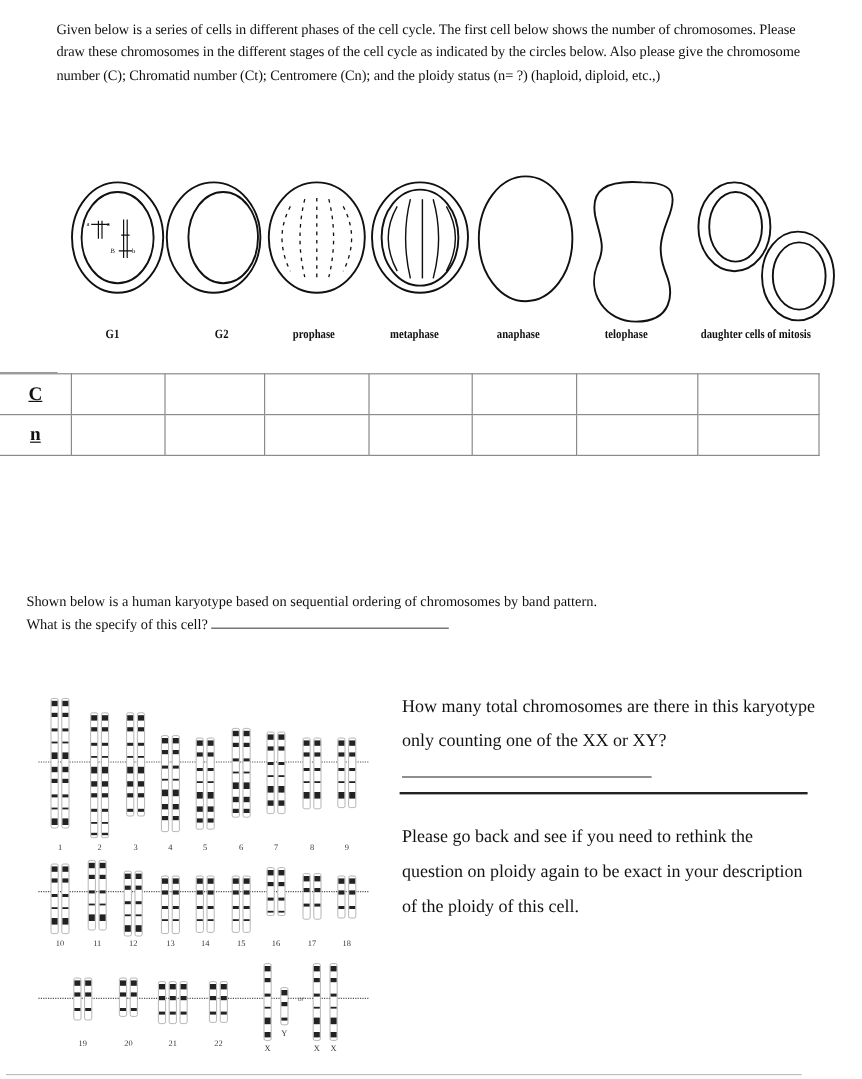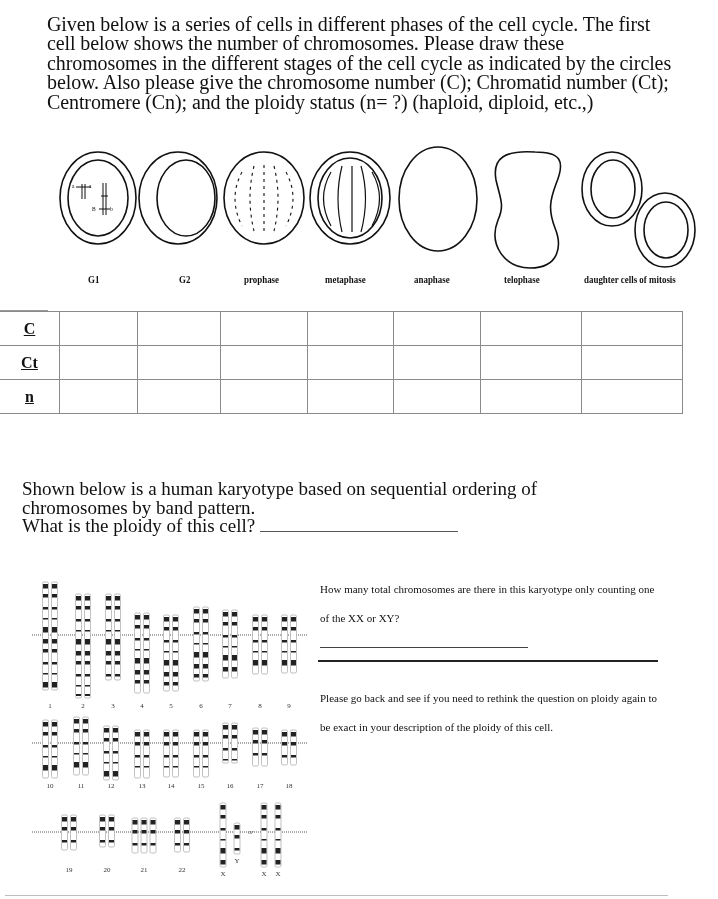--- a/index.html
+++ b/index.html
@@ -1,32 +1,32 @@
 <!DOCTYPE html>
 <html><head>
 <meta charset="utf-8">
 <style>
   html, body { margin: 0; padding: 0; background: #ffffff; }
   body { width: 718px; height: 899px; position: relative; overflow: hidden;
          font-family: "Liberation Serif", "DejaVu Serif", serif; color: #111; }
   .abs { position: absolute; }
-  .intro { left: 47px; top: 15px; width: 630px; font-size: 20px; line-height: 19.4px; letter-spacing: -0.1px; }
+  .intro { left: 47px; top: 15px; width: 630px; font-size: 12px; line-height: 19.4px; letter-spacing: -0.1px; }
   .cells { left: 0; top: 140px; width: 718px; height: 160px; }
   .stage-label { position: absolute; top: 274px; font-weight: bold; font-size: 10.5px;
                  font-family: "Liberation Serif", serif; transform: scaleX(0.85); transform-origin: left center; white-space: nowrap; }
   table.grid { position: absolute; left: 0; top: 311px; border-collapse: collapse; }
   table.grid td { border: 1px solid #8a8a8a; height: 33px; padding: 0; }
   table.grid td.rh { width: 59px; border-left: none; text-align: center; font-weight: bold;
                      font-size: 16px; text-decoration: underline; vertical-align: middle; }
   table.grid tr.dark td { border-top: 1.5px solid #222; }
   .topstub { position: absolute; left: 0; top: 310px; width: 48px; height: 1px; background: #999; }
-  .karyo-intro { left: 22px; top: 480px; width: 640px; font-size: 19px; line-height: 18.5px; }
+  .karyo-intro { left: 22px; top: 492px; width: 640px; font-size: 12px; line-height: 18.5px; }
   .blank { display: inline-block; width: 198px; border-bottom: 1px solid #555; height: 12px; vertical-align: baseline; }
   .karyo { left: 20px; top: 570px; width: 300px; height: 310px; }
-  .qpanel { left: 320px; top: 575px; width: 345px; font-size: 11px; line-height: 29px; }
+  .qpanel { left: 335px; top: 575px; width: 345px; font-size: 15px; line-height: 29px; }
   .qpanel .line1 { display: block; width: 208px; border-bottom: 1px solid #444; height: 12px; margin: 2px 0 12px 0; }
   .qpanel .rule { display: block; width: 340px; border-bottom: 2px solid #222; margin: 4px 0 22px -2px; }
   .bottom-rule { left: 5px; top: 895px; width: 663px; height: 1px; background: #bdbdbd; }
 </style>
 </head>
 <body>
 
 <div class="abs intro">Given below is a series of cells in different phases of the cell cycle. The first cell below shows the number of chromosomes. Please draw these chromosomes in the different stages of the cell cycle as indicated by the circles below. Also please give the chromosome number (C); Chromatid number (Ct); Centromere (Cn); and the ploidy status (n= ?) (haploid, diploid, etc.,)</div>
 
 <svg class="abs cells" viewBox="0 140 718 160" width="718" height="160">
@@ -111,47 +111,37 @@
       <tr>
     <td class="rh">C</td>
     <td style="width:77px"></td>
     <td style="width:82px"></td>
     <td style="width:86px"></td>
     <td style="width:85px"></td>
     <td style="width:86px"></td>
     <td style="width:100px"></td>
     <td style="width:100px"></td>
   </tr>
-  <tr>
-    <td class="rh">Ct</td>
-    <td></td>
-    <td></td>
-    <td></td>
-    <td></td>
-    <td></td>
-    <td></td>
-    <td></td>
-  </tr>
   <tr class="dark">
     <td class="rh">n</td>
     <td></td>
     <td></td>
     <td></td>
     <td></td>
     <td></td>
     <td></td>
     <td></td>
   </tr>
 </tbody>
   </table>
 
 <div class="abs karyo-intro">
   <div style="width:615px">Shown below is a human karyotype based on sequential ordering of chromosomes by band pattern.</div>
   <div>
-    <span>What is the ploidy of this cell?</span>
+    <span>What is the specify of this cell?</span>
     <span class="blank"></span>
   </div>
 </div>
 
 <svg class="abs karyo" id="karyo" viewBox="0 0 300 310" width="300" height="310">
     <line x1="12" y1="65" x2="288" y2="65" stroke="#555" stroke-dasharray="1,1" stroke-width="1"></line>
     <line x1="12" y1="173" x2="288" y2="173" stroke="#555" stroke-width="1" stroke-dasharray="1,1"></line>
     <line x1="12" y1="262" x2="288" y2="262" stroke="#555" stroke-width="1" stroke-dasharray="1,1"></line>
     <rect x="22.5" y="12" width="6" height="108" fill="#fff" stroke="#999" stroke-width="0.6" rx="1.5"></rect>
     <rect x="23" y="14" width="5" height="4.5" fill="#222"></rect>

